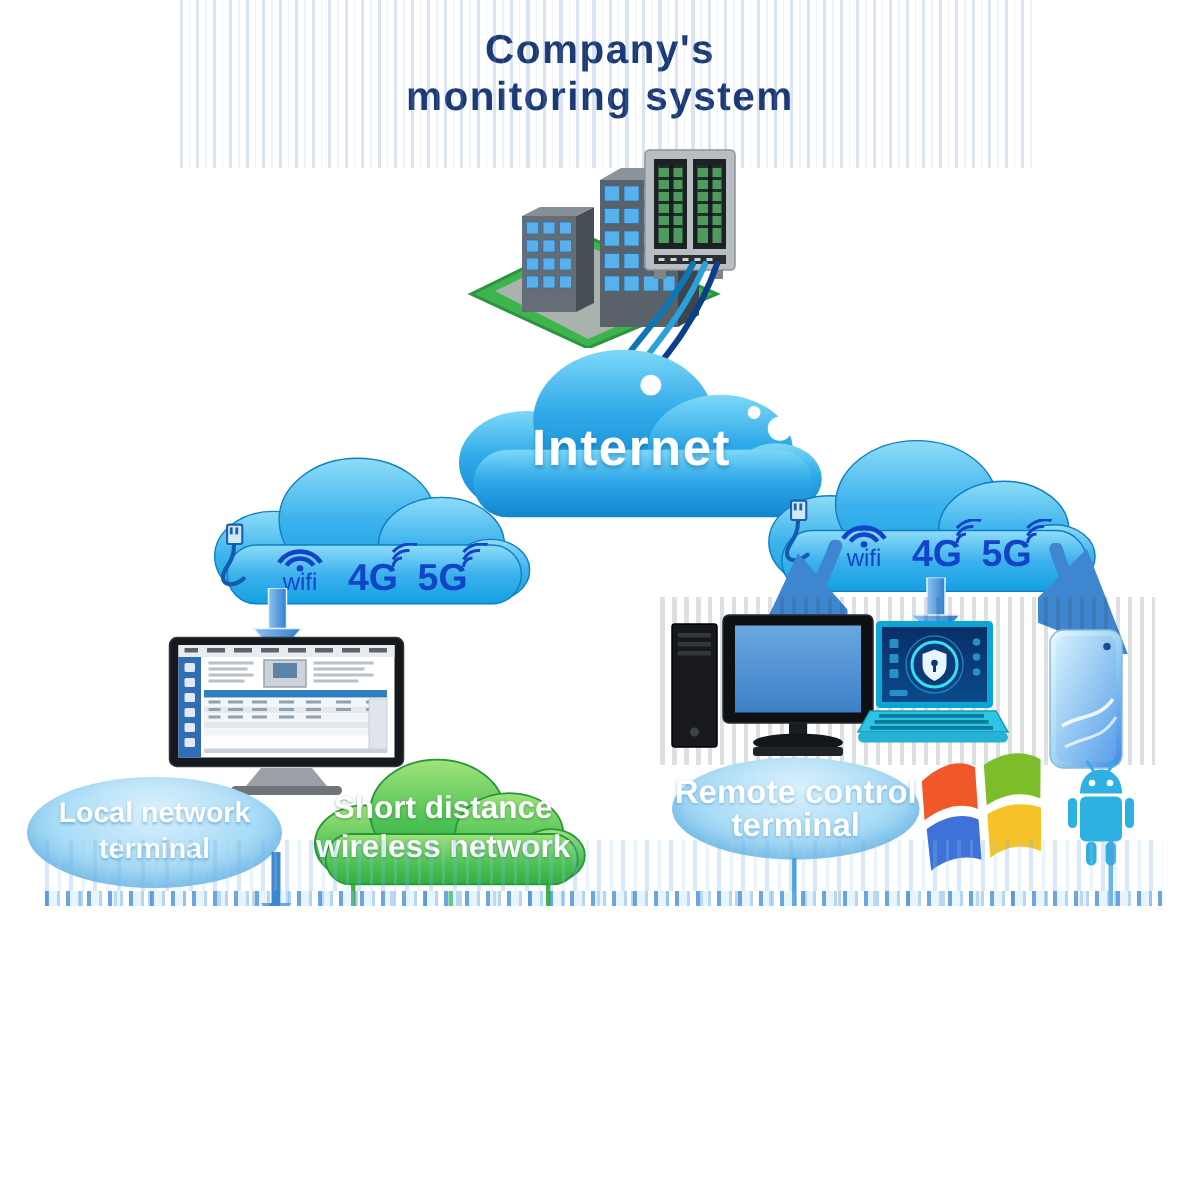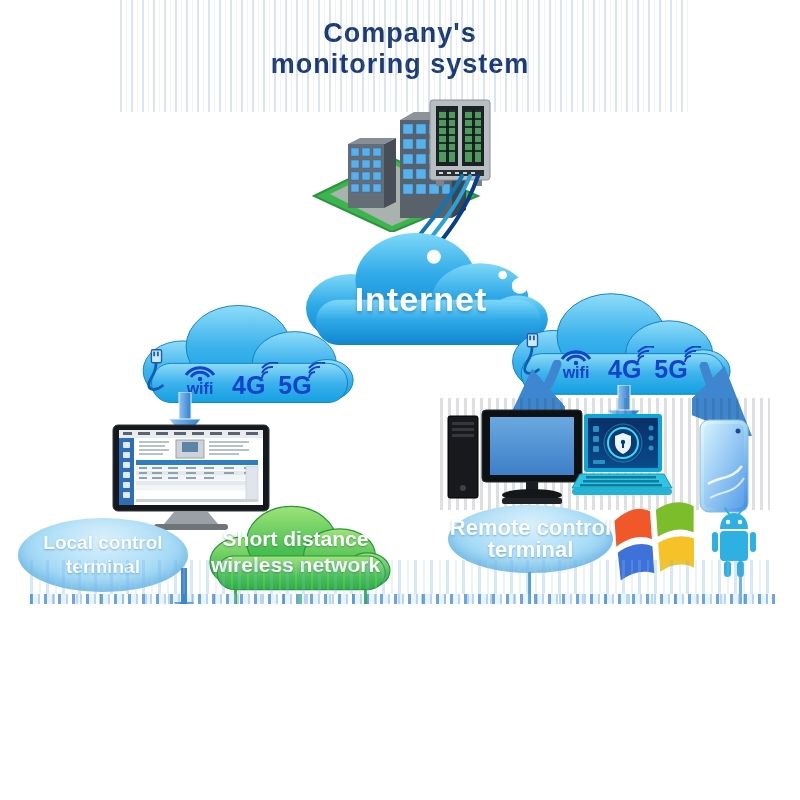--- a/index.html
+++ b/index.html
@@ -19,21 +19,21 @@
   .bus-line{left:30px;top:619px;width:745px;height:4px;background:#3a8ed6;border-bottom:1px solid #1f6ab0;}
   .bus-ticks{left:30px;top:624px;width:745px;height:8px;
     background:repeating-linear-gradient(90deg,rgba(58,134,214,.6) 0 3px,transparent 3px 19px);}
   
   .title{left:0;top:18px;width:800px;text-align:center;color:#1b3a75;font-weight:bold;
          font-size:27px;line-height:31px;letter-spacing:1px;}
   
   .internet-label{color:#fff;font-weight:bold;font-size:34px;letter-spacing:1px;
       text-shadow:0 2px 3px rgba(10,80,140,.4);}
   .net-row{display:flex;align-items:flex-end;gap:13px;}
-  .net-word{color:#1243c8;font-weight:bold;font-size:16px;line-height:14px;}
+  .net-word{color:#1243c8;font-weight:normal;font-size:16px;line-height:14px;}
   .net-g{color:#1243c8;font-weight:bold;font-size:25px;line-height:22px;position:relative;}
   .net-g svg{position:absolute;top:-12px;right:-15px;}
   .wifi-block{display:flex;flex-direction:column;align-items:center;gap:1px;}
   
   .bubble{border-radius:50%;background:radial-gradient(ellipse at 50% 30%,#d9f0fc 0%,#a9dcf6 55%,#7fc3ec 100%);
           box-shadow:inset 0 -6px 12px rgba(80,160,215,.45);display:flex;flex-direction:column;
           align-items:center;justify-content:center;color:#fff;font-weight:bold;text-align:center;
           text-shadow:0 1px 2px rgba(70,140,190,.6);}
   .green-label{color:#fff;font-weight:bold;font-size:21px;line-height:26px;text-align:center;
           text-shadow:0 1px 2px rgba(30,110,50,.55);}
@@ -469,21 +469,21 @@
       <rect x="18" y="56" width="7" height="16" rx="3.5"></rect>
       <rect x="31" y="56" width="7" height="16" rx="3.5"></rect>
     </g>
     <line x1="19" y1="3" x2="23" y2="9" stroke="#2fb0e2" stroke-width="2" stroke-linecap="round"></line>
     <line x1="37" y1="3" x2="33" y2="9" stroke="#2fb0e2" stroke-width="2" stroke-linecap="round"></line>
     <circle cx="22" cy="17" r="2.2" fill="#fff"></circle>
       <circle cx="34" cy="17" r="2.2" fill="#fff"></circle>
   </svg>
 
   <div class="s bubble" style="left:18px;top:518px;width:170px;height:74px;font-size:19px;line-height:24px">
-    <div>Local control</div>
+    <div>Local network</div>
     <div>terminal</div>
   </div>
 
   <div class="s" style="left:188px;top:500px;width:215px;height:96px">
     <svg width="215" height="96" viewBox="0 0 240 120">
       <defs>
           <linearGradient id="gg1" x1="0" y1="0" x2="0" y2="1">
         <stop offset="0" stop-color="#9fe37a"></stop>
             <stop offset="0.6" stop-color="#4cc153"></stop>
             <stop offset="1" stop-color="#2fae41"></stop>

